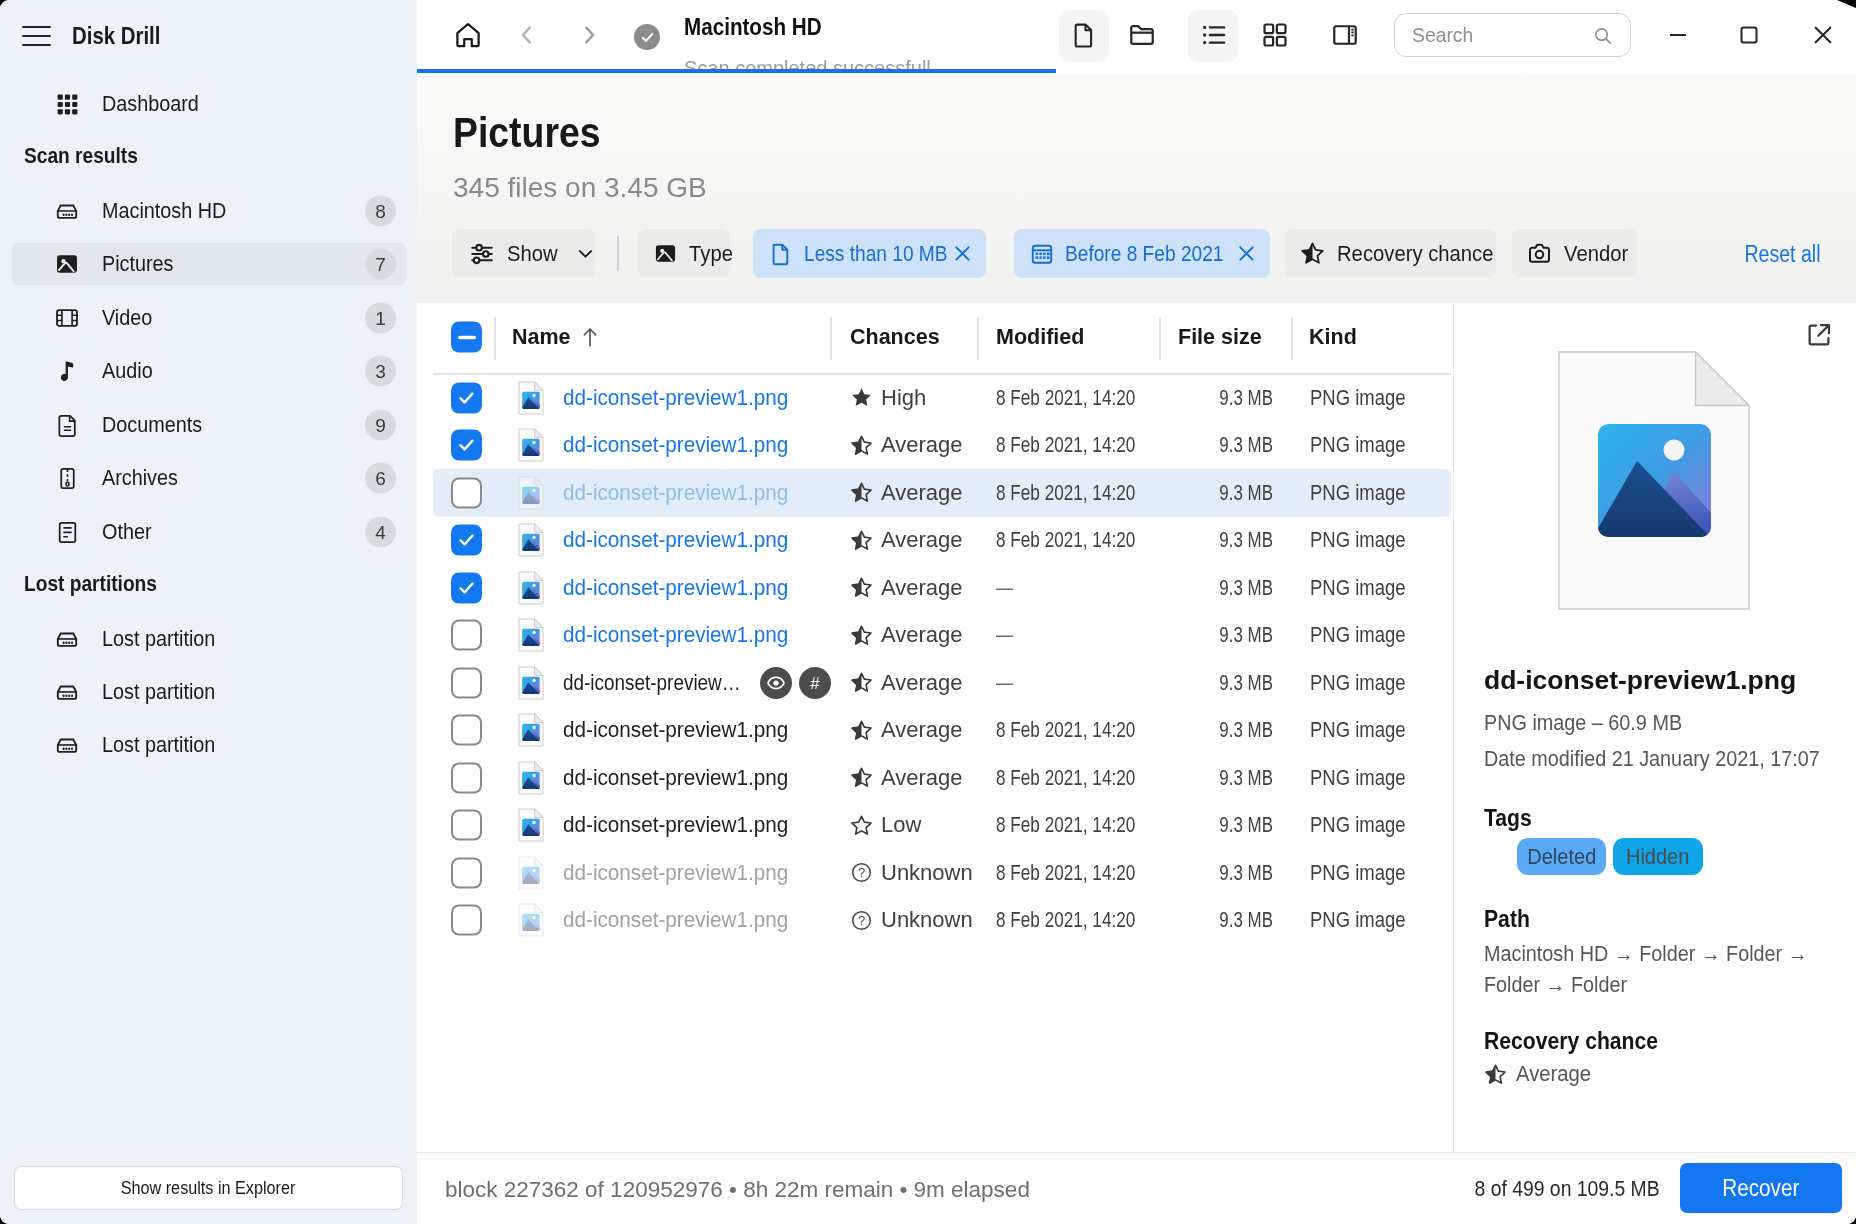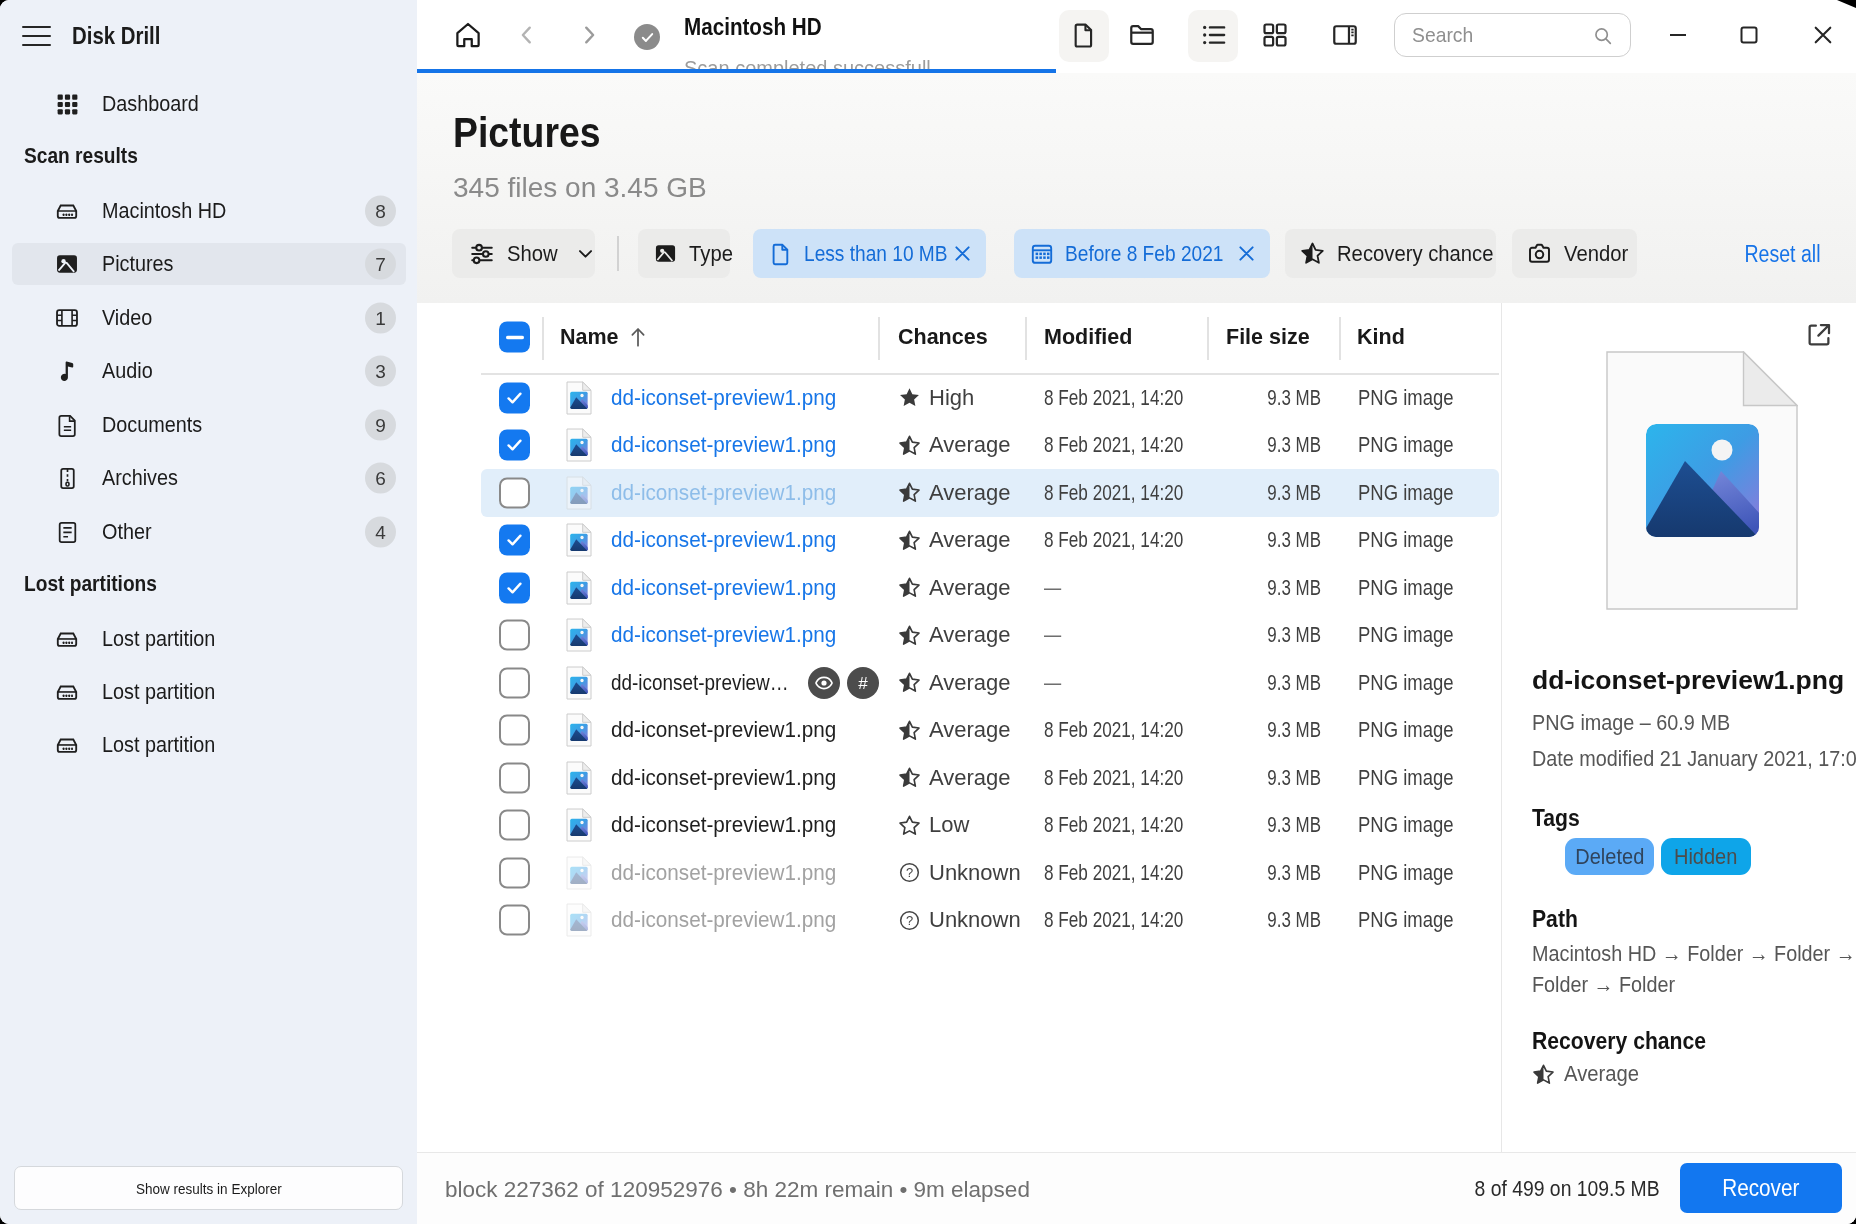--- a/index.html
+++ b/index.html
@@ -10,21 +10,21 @@
 .sb-head { position:absolute; left:0; top:0; height:72px; display:flex; align-items:center; }
 .burger { width:29px; margin-left:22px; }
 .burger div { height:2.6px; background:#262626; border-radius:2px; margin:6.4px 0; }
 .sb-title { font-size:24px; font-weight:bold; margin-left:21px; transform:scaleX(0.85); transform-origin:0 50%; }
 .sb-item { position:absolute; left:12px; width:394px; height:42px; display:flex; align-items:center; border-radius:6px;gap:7px; }
 .sb-item .ic { width:26px; height:26px; margin-left:42px; display:flex; align-items:center; justify-content:center; }
 .sb-item .lbl { font-size:22px; margin-left:15px; transform:scaleX(0.9); transform-origin:0 50%; white-space:nowrap; }
 .sb-item.sel { background:#e2e6ed; }
 .sb-sec { position:absolute; left:24px; font-size:22px; font-weight:bold; transform:scaleX(0.87); transform-origin:0 50%; }
 .badge { position:absolute; right:10px; top:50%; transform:translateY(-50%); width:31px; height:31px; border-radius:50%; background:#d7dade; color:#3a3a3a; font-size:19px; display:flex; align-items:center; justify-content:center; }
-.explorer-btn { position:absolute; left:14px; right:14px; top:1166px; height:44px; background:#fdfdfe; border:1.5px solid #d5d8dc; border-radius:7px; display:flex; align-items:center; justify-content:center; font-size:15px; color:#1b1b1b; }
+.explorer-btn { position:absolute; left:14px; right:14px; top:1166px; height:44px; background:#fdfdfe; border:1.5px solid #d5d8dc; border-radius:7px; display:flex; align-items:center; justify-content:center; font-size:18px; color:#1b1b1b; }
 .explorer-btn span { transform:scaleX(0.9); }
 
 .main { position:relative; flex:1; display:flex; flex-direction:column; background:#fff; }
 .topbar { position:relative; height:73px; background:#fff; flex:0 0 73px; }
 .progress { position:absolute; left:0; bottom:0; width:639px; height:4px; background:#1574e8; }
 .tb-ic { position:absolute; top:50%; transform:translate(-50%,-50%); }
 .tb-btnbg { position:absolute; width:50px; height:52px; top:10px; border-radius:10px; background:#f5f4f2; }
 .status-circle { position:absolute; left:217px; top:24px; width:26px; height:26px; border-radius:50%; background:#8b8b8b; display:flex; align-items:center; justify-content:center; }
 .tb-title { position:absolute; left:267px; top:13px; }
 .tb-title .t1 { font-size:24px; font-weight:bold; color:#111; transform:scaleX(0.86); transform-origin:0 0; white-space:nowrap; }
@@ -39,21 +39,21 @@
 .fbtn .tx { transform:scaleX(0.9); transform-origin:0 50%; display:inline-block; }
 .fbtn.blue .tx { transform:scaleX(0.85); }
 .fbtn .x { position:absolute; right:13px; top:14px; }
 .fbtn svg { flex:0 0 auto; }
 .chance svg { flex:0 0 auto; }
 .fbtn.gray { background:#ebebea; }
 .fbtn.blue { background:#cde2f8; color:#146cd7; }
 .fsep { position:absolute; top:163px; left:200px; width:1.5px; height:35px; background:#d2d2d2; }
 .reset { position:absolute; top:168px; font-size:23px; color:#1673e8; transform:scaleX(0.85); transform-origin:100% 50%; }
 
-.content { position:relative; flex:1; background:#fff; display:flex;padding-left:48px; }
+.content { position:relative; flex:1; background:#fff; display:flex; }
 .tablewrap { position:relative; width:1036px; flex:0 0 1036px; }
 .panel { position:relative; flex:1; border-left:1.5px solid #e7e7e7; background:#fff; }
 .statusbar { position:relative; height:72px; flex:0 0 72px; background:#fdfdfd; border-top:1.5px solid #e8e8e8; }
 .statusbar .left { position:absolute; left:28px; top:24px; font-size:22.5px; color:#6f6f6f; white-space:nowrap; }
 .statusbar .mid { position:absolute; right:196px; top:24px; font-size:21.5px; color:#2a2a2a; transform:scaleX(0.9); transform-origin:100% 50%; white-space:nowrap; }
 .recover { position:absolute; right:14px; top:10px; width:162px; height:50px; background:#1277f0; border-radius:7px; color:#fff; font-size:23px; display:flex; align-items:center; justify-content:center; }
 .recover span { transform:scaleX(0.9); }
 
 .thead { position:relative; height:71px; }
 .thead .cline { position:absolute; top:14px; height:43px; width:1.5px; background:#e2e2e2; }

